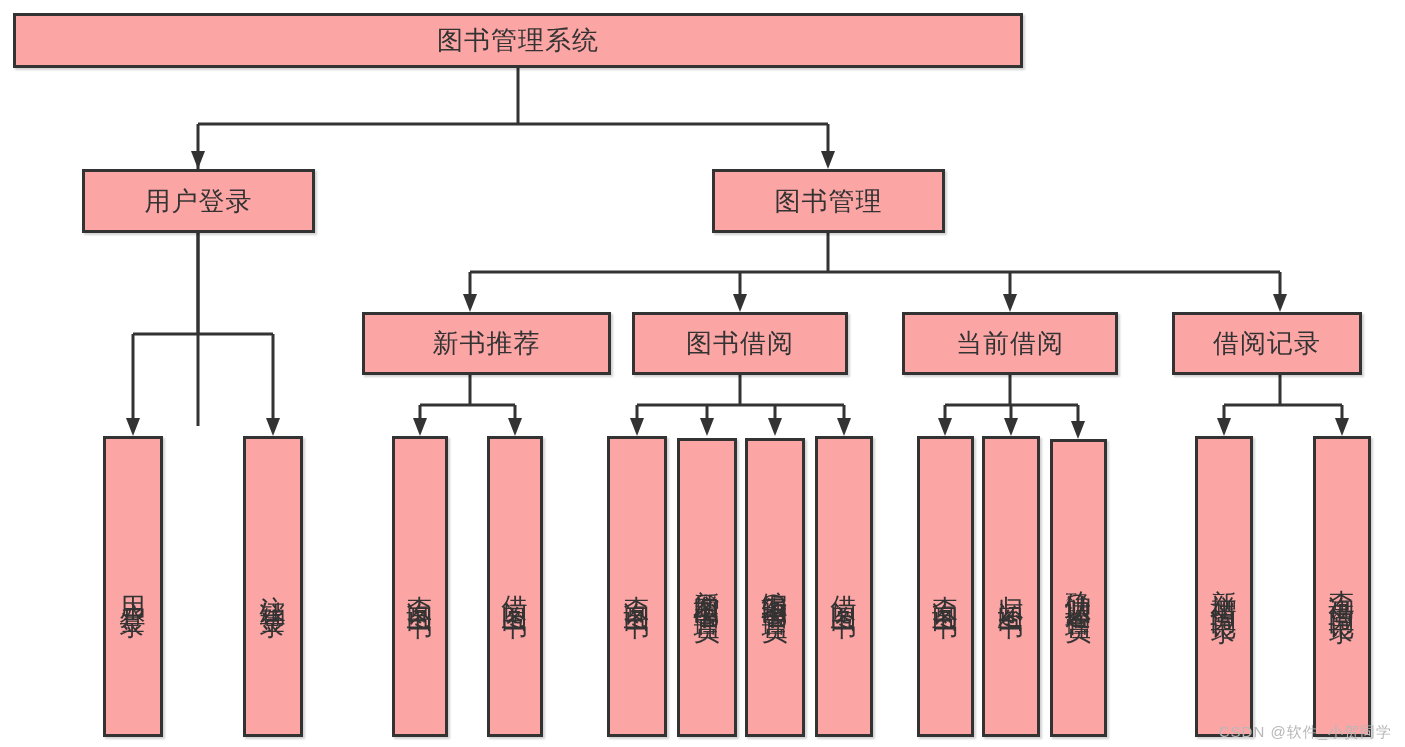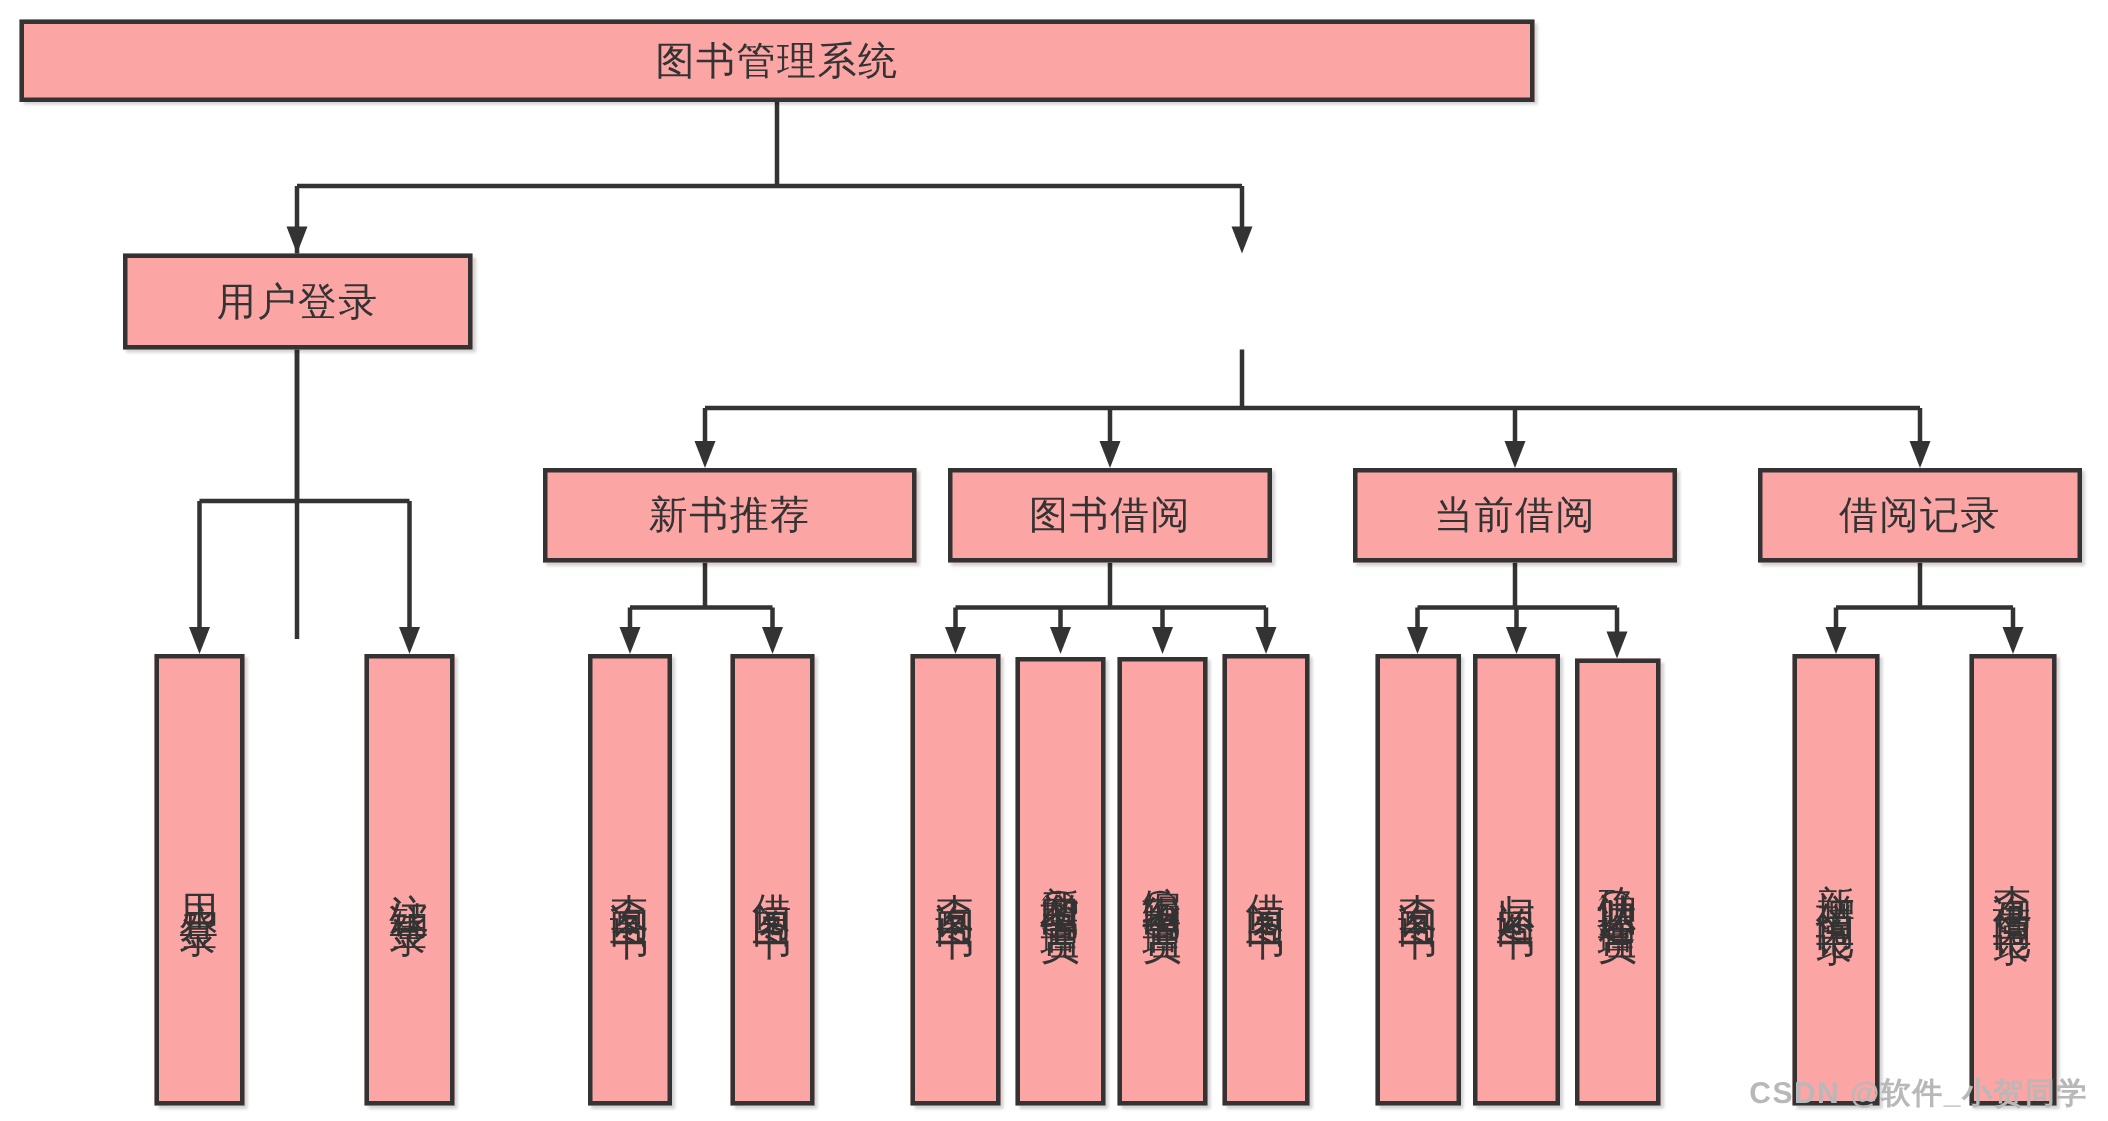--- a/index.html
+++ b/index.html
@@ -41,25 +41,24 @@
     line-height: 1;
     white-space: nowrap;
   }
   .vtext-long {
     letter-spacing: 4px;
   }
   .watermark {
     position: absolute;
     right: 13px;
     bottom: 5px;
-    font-size: 20px;
+    font-size: 15px;
     letter-spacing: 1px;
     color: #b8b8b8;
     white-space: nowrap;
-    font-weight: bold;
   }
 </style>
 </head>
 <body>
 
 <div class="stage">
 
   <svg class="wires" width="1405" height="747" viewBox="0 0 1405 747">
 
     <g>
@@ -110,31 +109,34 @@
     </g>
   </svg>
 
   <div class="hbox" style="left:13px; top:13px; width:1010px; height:55px;">
     <span>图书管理系统</span>
   </div>
 
   <div class="hbox" style="left:82px; top:169px; width:233px; height:64px;">
     <span>用户登录</span>
   </div>
+  <div class="hbox" style="left:712px; top:169px; width:233px; height:64px;">
+    <span>图书管理</span>
+  </div>
 
   <div class="hbox" style="left:362px; top:312px; width:249px; height:63px;">
     <span>新书推荐</span>
   </div>
   <div class="hbox" style="left:632px; top:312px; width:216px; height:63px;">
     <span>图书借阅</span>
   </div>
   <div class="hbox" style="left:902px; top:312px; width:216px; height:63px;">
     <span>当前借阅</span>
   </div>
-  <div class="hbox" style="left:1172px; top:312px; width:216px; height:63px;">
+  <div class="hbox" style="left:1172px; top:312px; width:190px; height:63px;">
     <span>借阅记录</span>
   </div>
 
   <div class="vbox" style="left:103px; top:436px; width:60px; height:301px;">
     <span class="vtext">用户登录</span>
   </div>
   <div class="vbox" style="left:243px; top:436px; width:60px; height:301px;">
     <span class="vtext">注销登录</span>
   </div>
 

